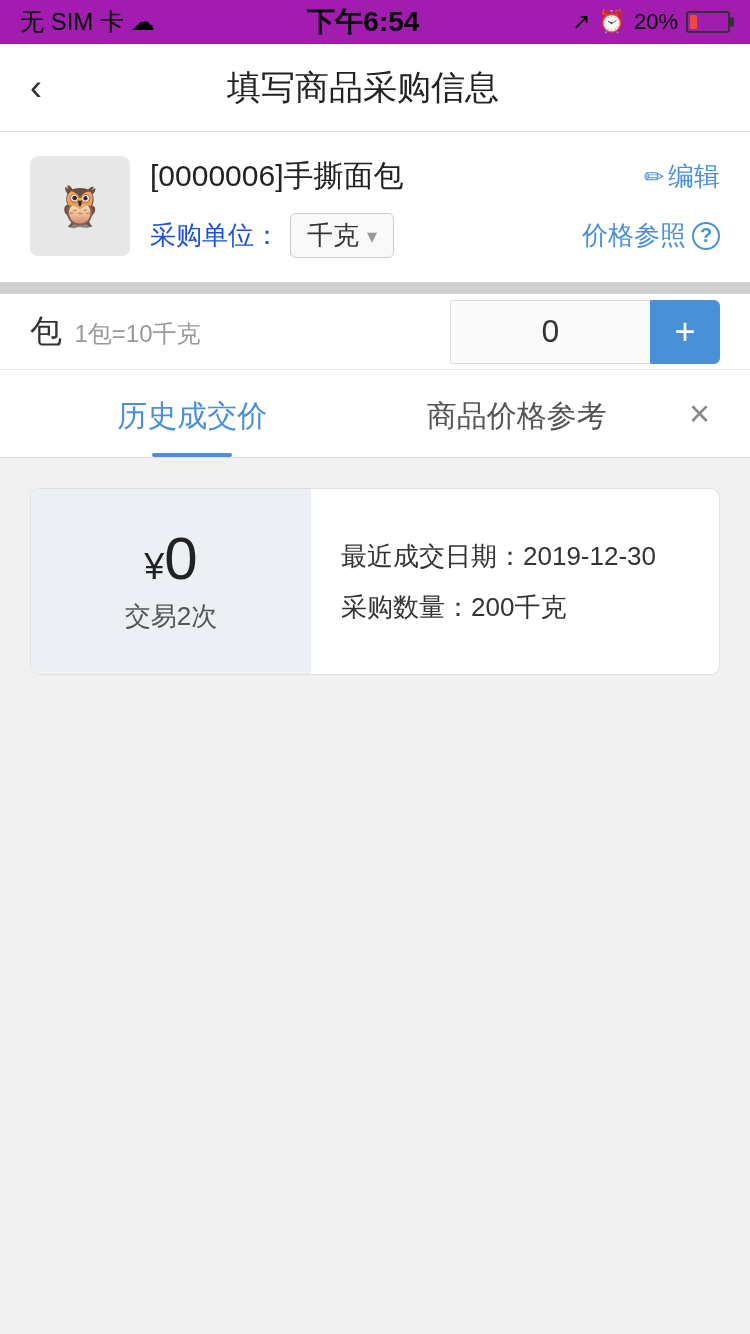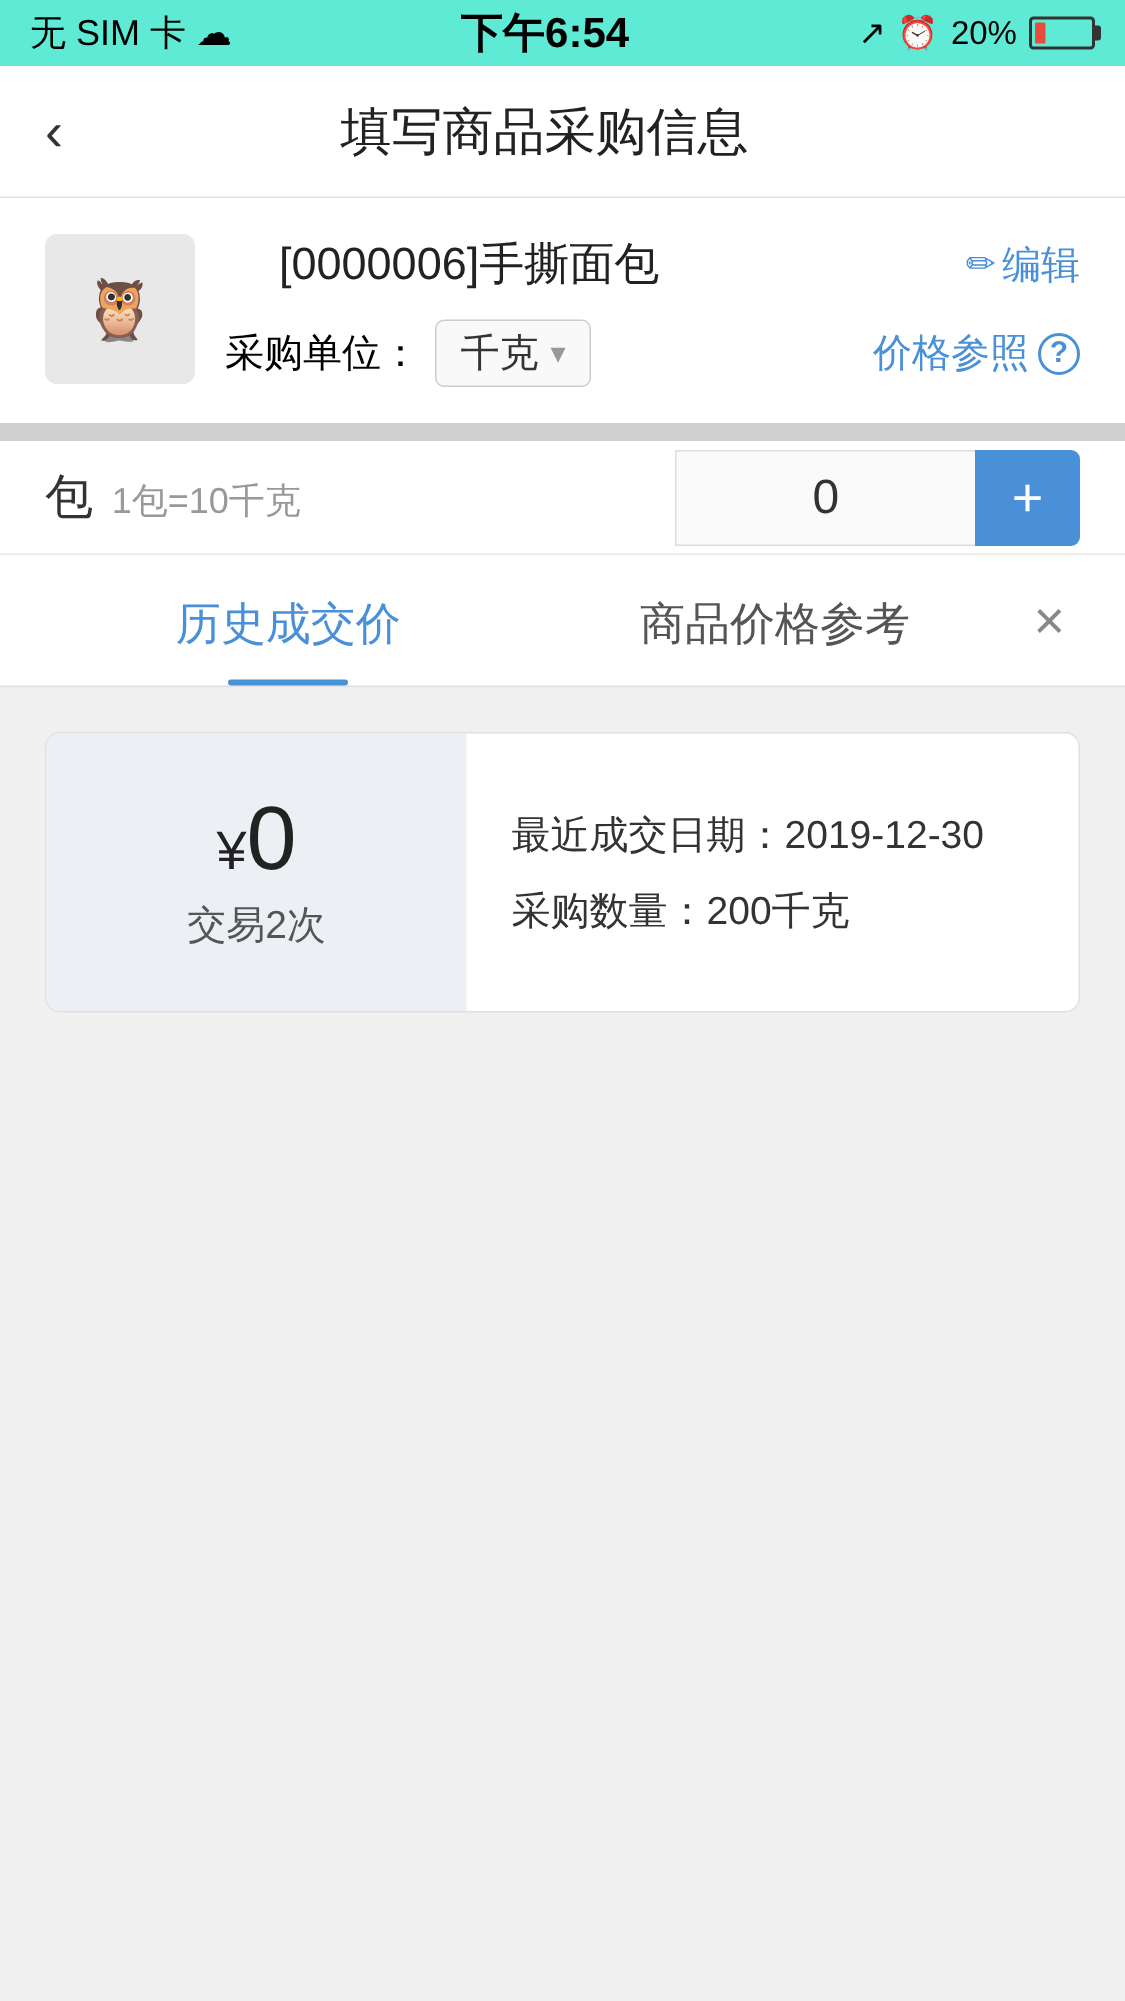--- a/index.html
+++ b/index.html
@@ -9,21 +9,21 @@
       min-height: 1334px;
       font-family: -apple-system, "PingFang SC", "Helvetica Neue", Arial, sans-serif;
       background: #f0f0f0;
       overflow-x: hidden;
     }
 
     
     .status-bar {
       width: 750px;
       height: 44px;
-      background: #5eead4;
+      background: #a21caf;
       display: flex;
       align-items: center;
       justify-content: space-between;
       padding: 0 20px;
       font-size: 26px;
       font-weight: 500;
     }
     .status-left {
       display: flex;
       align-items: center;
@@ -122,41 +122,40 @@
     .product-header-row {
       display: flex;
       justify-content: space-between;
       align-items: center;
       margin-bottom: 16px;
     }
     .product-name {
       font-size: 30px;
       font-weight: 500;
       color: #222;
-      margin-left: 36px;
     }
     .edit-btn {
       font-size: 26px;
       color: #4a90d9;
       cursor: pointer;
       display: flex;
       align-items: center;
       gap: 4px;
     }
     .edit-icon {
       font-size: 24px;
     }
     .product-unit-row {
       display: flex;
       align-items: center;
       justify-content: space-between;
     }
     .unit-label {
       font-size: 26px;
-      color: #000000;
+      color: #1d4ed8;
     }
     .unit-select {
       border: 1px solid #ccc;
       border-radius: 6px;
       padding: 4px 16px;
       font-size: 26px;
       color: #333;
       background: #f9f9f9;
       display: inline-flex;
       align-items: center;

